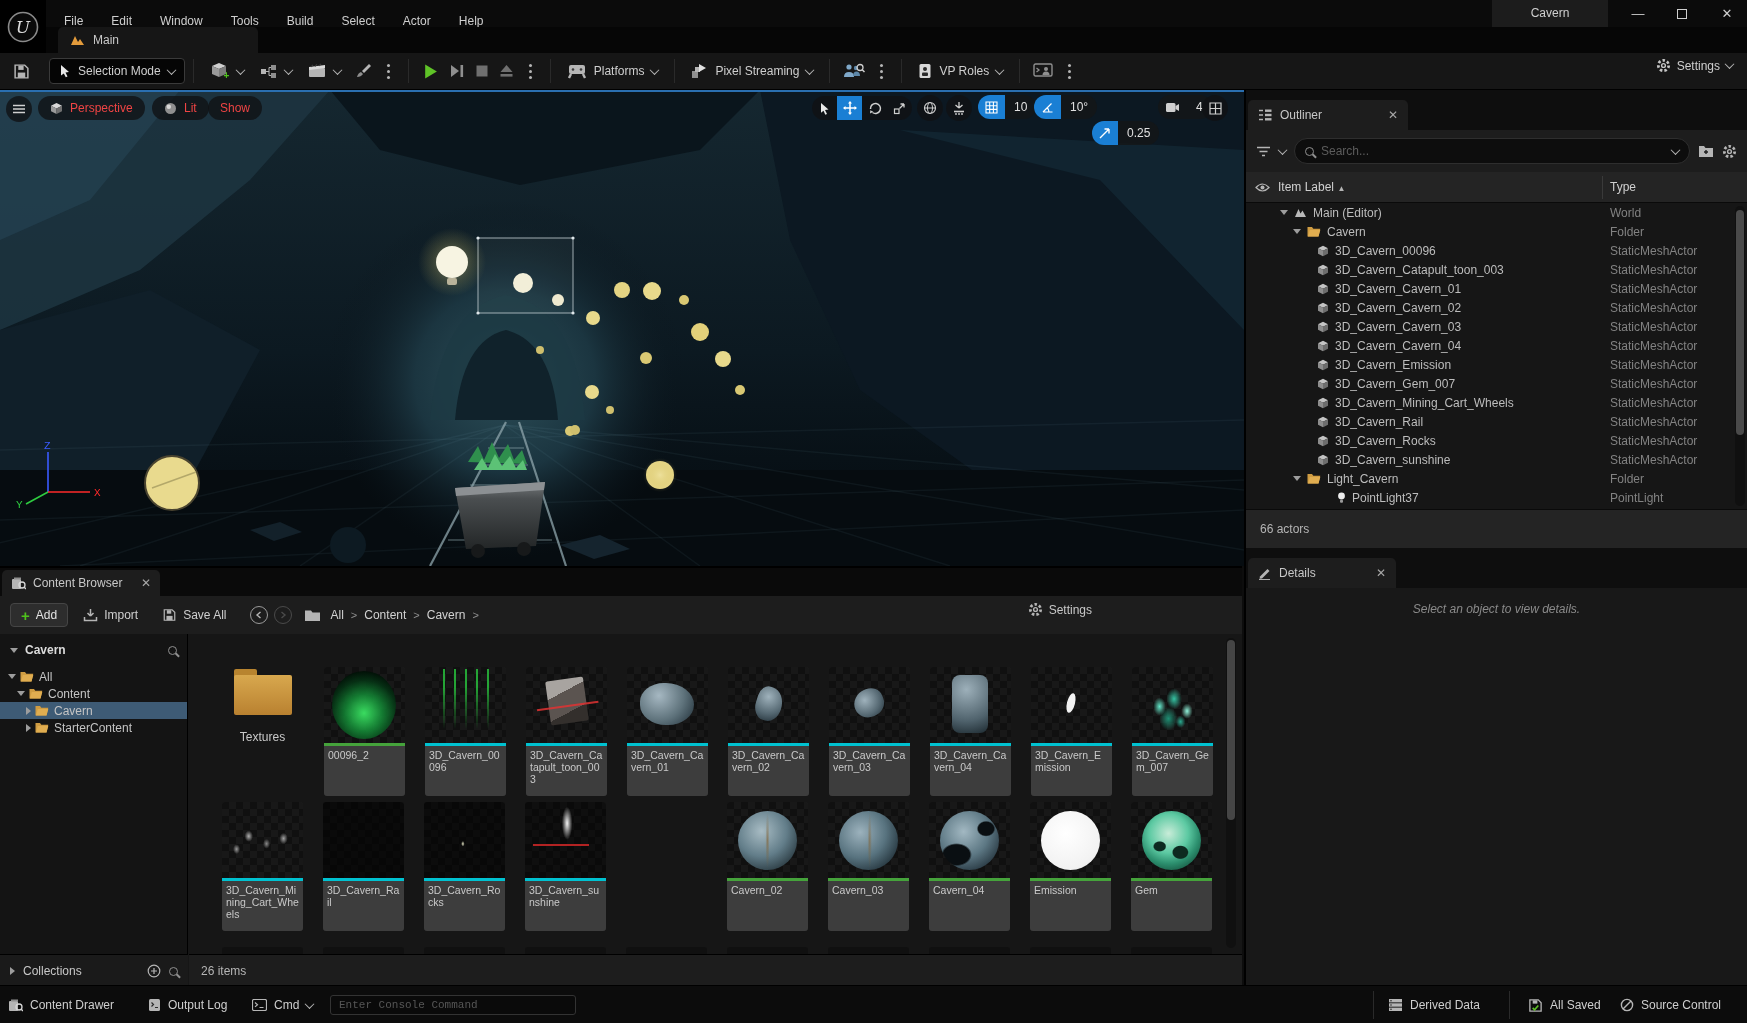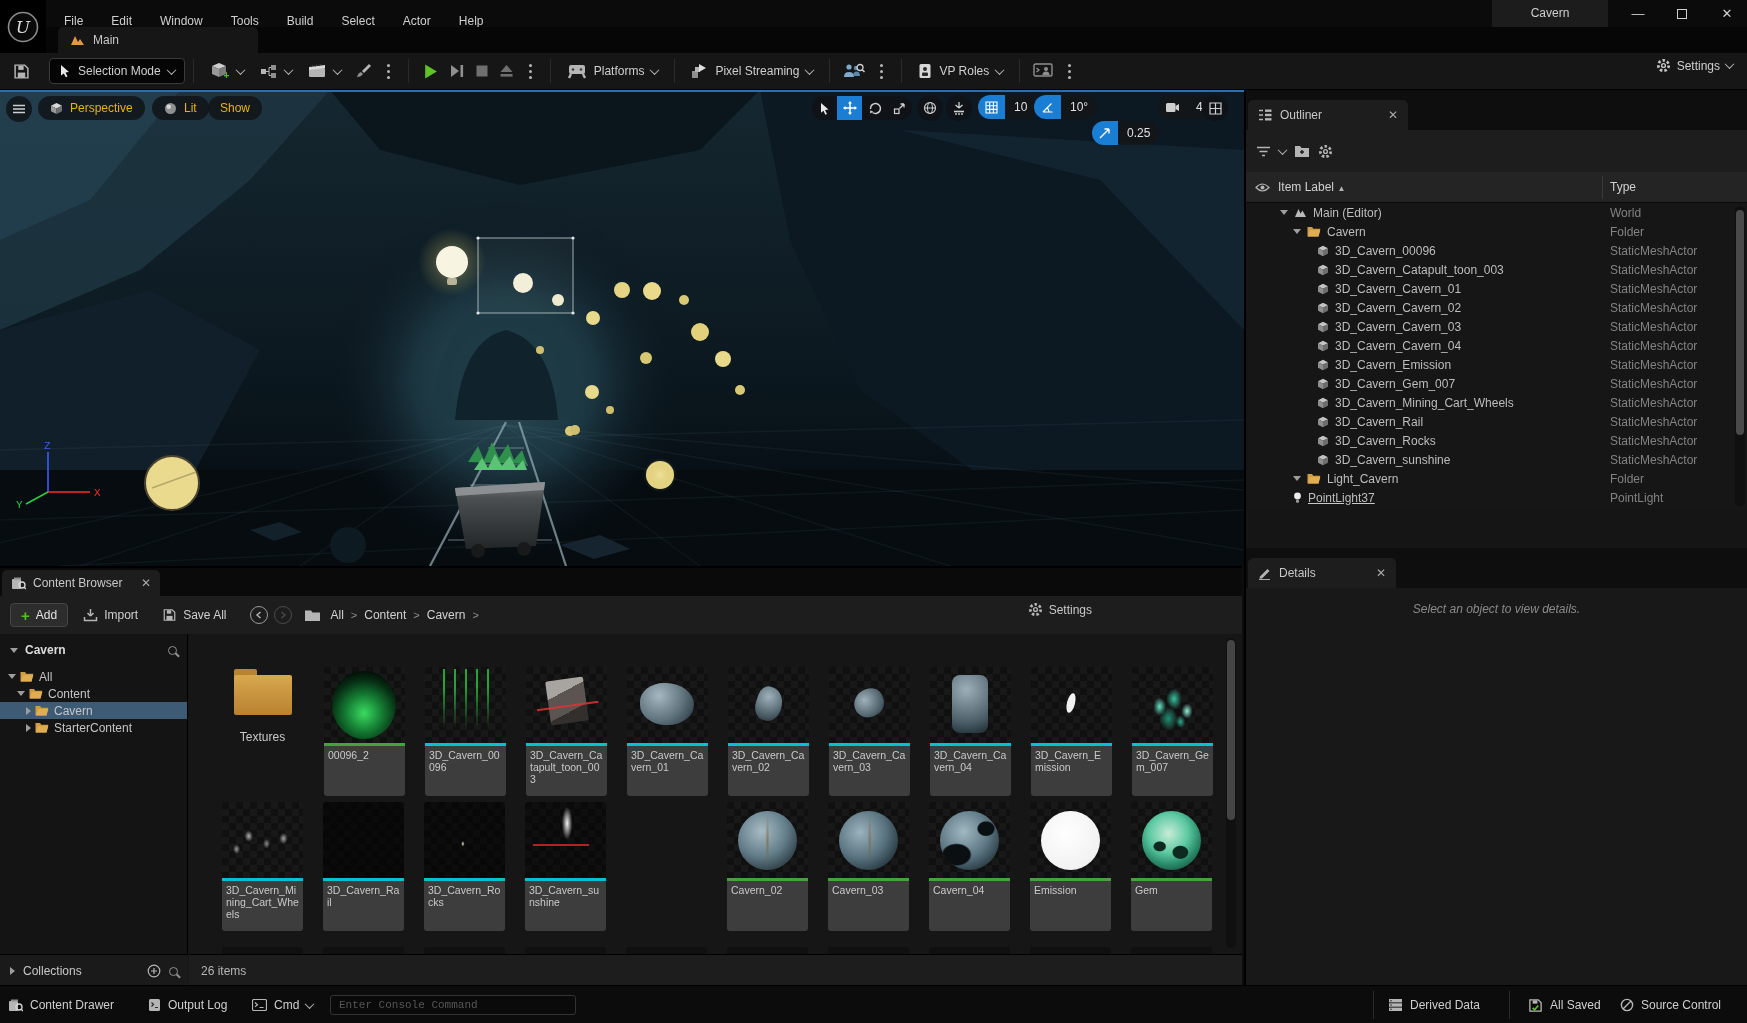--- a/index.html
+++ b/index.html
@@ -27,21 +27,21 @@
   #selection-mode { background:#050505; border:1px solid #3a3a3a; border-radius:4px; height:26px; display:flex; align-items:center; padding:0 9px; gap:7px; margin-left:14px; }
   .chev { width:7px; height:7px; border-right:1.5px solid #b5b5b5; border-bottom:1.5px solid #b5b5b5; transform:rotate(45deg) translate(-1px,-1px); display:inline-block; }
   .kebab { display:inline-block; width:3px; height:3px; border-radius:50%; background:#b5b5b5; box-shadow:0 -6px 0 #b5b5b5, 0 6px 0 #b5b5b5; margin:0 10px; }
   .tb-label { color:#cfcfcf; }
   .tb-group { display:flex; align-items:center; gap:7px; padding:0 8px; }
   #settings-btn { position:absolute; right:14px; top:58px; display:flex; align-items:center; gap:6px; }
 
   
   #viewport { left:0; top:90px; width:1244px; height:476px; background:#0a141b; overflow:hidden; }
   #viewport::before { content:""; position:absolute; left:0; top:0; width:100%; height:2px; background:#2a6fb0; z-index:5; }
-  .vp-pill { position:absolute; background:rgba(16,18,20,.8); border-radius:12px; height:24px; display:flex; align-items:center; padding:0 12px; gap:7px; color:#eab308; z-index:6; }
+  .vp-pill { position:absolute; background:rgba(16,18,20,.8); border-radius:12px; height:24px; display:flex; align-items:center; padding:0 12px; gap:7px; color:#ef4444; z-index:6; }
   .vp-circle { position:absolute; background:rgba(16,18,20,.8); border-radius:50%; width:26px; height:26px; display:flex; align-items:center; justify-content:center; z-index:6; }
   .vp-tools { position:absolute; display:flex; align-items:center; z-index:6; }
   .vp-tool { width:25px; height:24px; background:rgba(16,18,20,.8); display:flex; align-items:center; justify-content:center; }
   .vp-tool.first { border-radius:12px 0 0 12px; }
   .vp-tool.last  { border-radius:0 12px 12px 0; }
   .vp-tool.active { background:#1a7fd4; }
   .snap-group { position:absolute; display:flex; height:24px; border-radius:12px; overflow:hidden; z-index:6; }
   .snap-ic { background:#1a7fd4; display:flex; align-items:center; justify-content:center; padding:0 7px; }
   .snap-val { background:rgba(20,22,24,.85); color:#e0e0e0; display:flex; align-items:center; padding:0 9px; font-size:12px; }
 
@@ -518,20 +518,25 @@
         </svg>
         <span>Outliner</span>
         <span class="tab-x">✕</span>
       </div>
     </div>
     <div class="abs" id="ol-search-row">
       <svg width="15" height="11" viewBox="0 0 15 11">
         <path d="M1 1.5 H14 M3.5 5.5 H11.5 M6 9.5 H9" stroke="#b5b5b5" stroke-width="1.7"></path>
       </svg>
       <span class="chev"></span>
+      <div class="search-oval">
+        <span class="mag"></span>
+        <input placeholder="Search..." style="">
+        <span class="chev" style="flex:none"></span>
+      </div>
       <svg width="16" height="14" viewBox="0 0 16 14">
         <path d="M1 2 h5 l1.5 2 H15 V13 H1 Z" fill="#b5b5b5"></path>
           <path d="M8 6 v4 M6 8 h4" stroke="#1d1d1d" stroke-width="1.4"></path>
       </svg>
       <svg class="gear" viewBox="0 0 16 16">
         <circle cx="8" cy="8" r="5" fill="none" stroke="#b5b5b5" stroke-width="4" stroke-dasharray="2.4 2"></circle>
         <circle cx="8" cy="8" r="4" fill="#1d1d1d"></circle>
           <circle cx="8" cy="8" r="2" fill="none" stroke="#b5b5b5" stroke-width="1.5"></circle>
       </svg>
     </div>
@@ -716,35 +721,36 @@
           <span class="tri-d" style="margin-right: 6px;"></span>
           <span style="margin-right: 6px; display: inline-flex;">
             <svg width="14" height="11" viewBox="0 0 14 11">
               <path d="M0.5 1 h4.5 l1.3 1.8 h7 L11.5 10.5 H0.5 Z" fill="#cf9c42"></path>
               <path d="M2.8 4 H13.3 L11.5 10.5 H0.9 Z" fill="#e0ad50"></path>
             </svg>
           </span>
           <span class="ol-label">Light_Cavern</span>
           <span class="ol-type">Folder</span>
         </div>
-        <div class="ol-row" style="padding-left: 36px; text-decoration: underline;">
+        <div class="ol-row" style="padding-left: 80px;">
           <span style="width: 11px; display: inline-block;"></span>
           <span style="margin-right: 6px; display: inline-flex;">
             <svg width="9" height="12" viewBox="0 0 9 12">
               <circle cx="4.5" cy="4" r="3.4" fill="#ededed"></circle>
               <rect x="3" y="7.8" width="3" height="3" rx="1" fill="#9a9a9a"></rect>
             </svg>
           </span>
           <span class="ol-label">PointLight37</span>
           <span class="ol-type">PointLight</span>
         </div>
       </div>
     <div class="ol-scroll">
         <div class="thumb"></div>
       </div>
+    <div class="abs" id="ol-status">66 actors</div>
 
     <div class="panel-tabbar" id="details-tabbar">
       <div class="panel-tab" style="width:148px">
         <svg width="13" height="13" viewBox="0 0 13 13">
           <path d="M2 11 L9.5 3.5 L11.5 5.5 L4 13 L1.5 13.2 Z" fill="#b5b5b5" transform="translate(0,-1.5)"></path>
           <path d="M1 12.7 H12" stroke="#b5b5b5" stroke-width="1.3"></path>
         </svg>
         <span>Details</span>
         <span class="tab-x">✕</span>
       </div>

